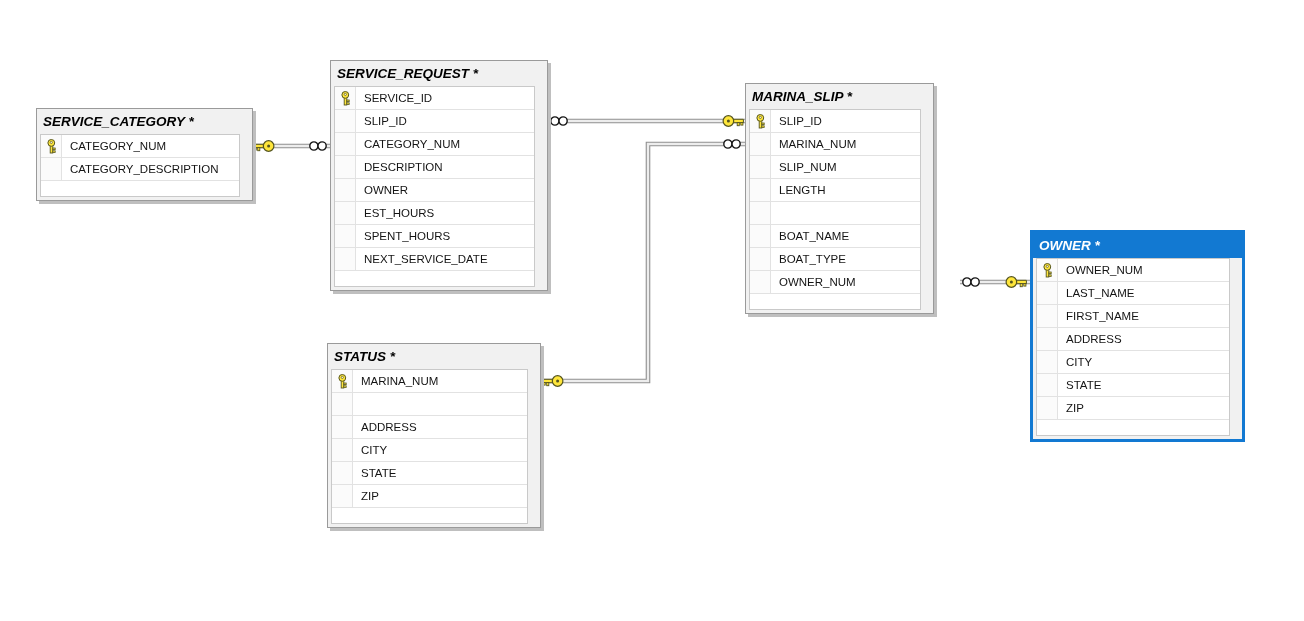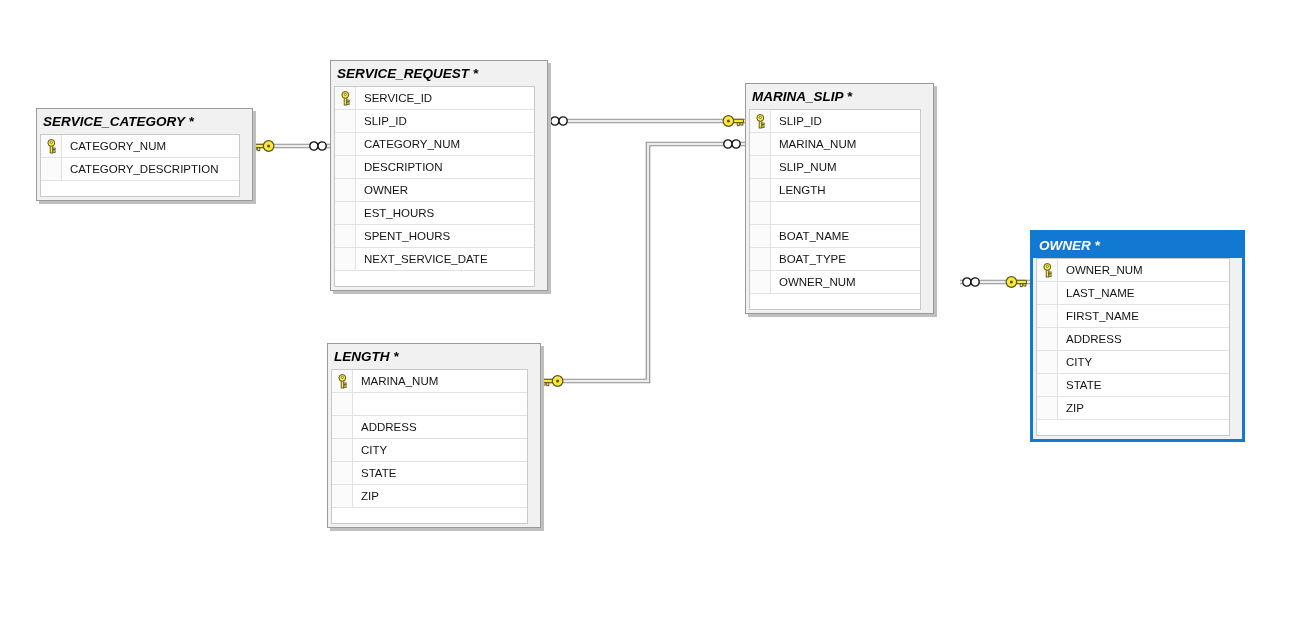--- a/index.html
+++ b/index.html
@@ -192,21 +192,21 @@
         </div>
         <div class="row">
           <div class="keycell"></div>
           <div class="colname">OWNER_NUM</div>
         </div>
         <div class="row empty"></div>
       </div>
   </div>
 
   <div class="dbtable" style="left:327px;top:343px;width:214px;">
-    <div class="t-header">LENGTH *</div>
+    <div class="t-header">STATUS *</div>
     <div class="t-body">
         <div class="row">
           <div class="keycell">
             <svg width="11" height="15" viewBox="0 0 11 15">
               <rect x="4.2" y="6" width="2.6" height="8" fill="#ffe63b" stroke="#55551f" stroke-width="0.9"></rect>
               <rect x="6.8" y="9" width="2.4" height="1.6" fill="#ffe63b" stroke="#55551f" stroke-width="0.8"></rect>
               <rect x="6.8" y="11.8" width="2.4" height="1.6" fill="#ffe63b" stroke="#55551f" stroke-width="0.8"></rect>
               <circle cx="5.3" cy="3.9" r="3.4" fill="#ffe63b" stroke="#55551f" stroke-width="1"></circle>
               <circle cx="5.3" cy="3.4" r="1.1" fill="#fffde6" stroke="#55551f" stroke-width="0.7"></circle>
             </svg>

